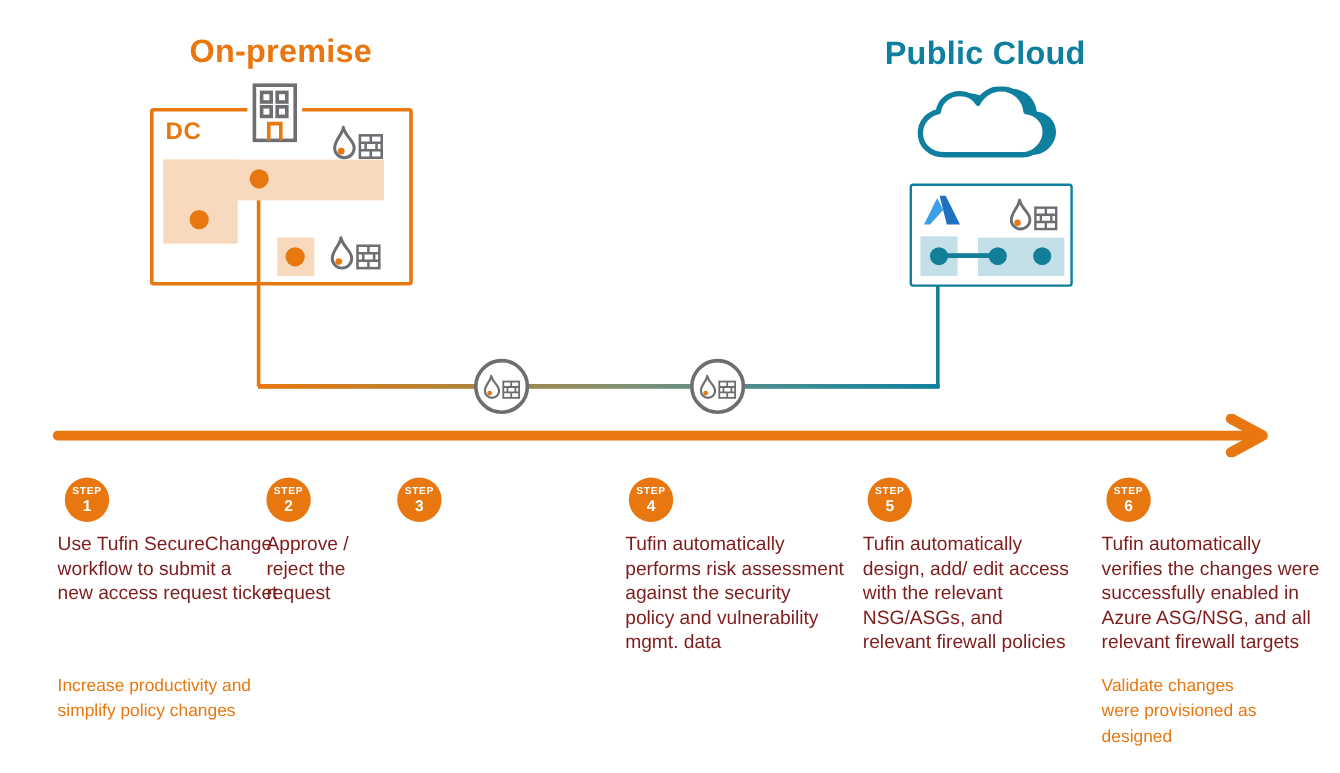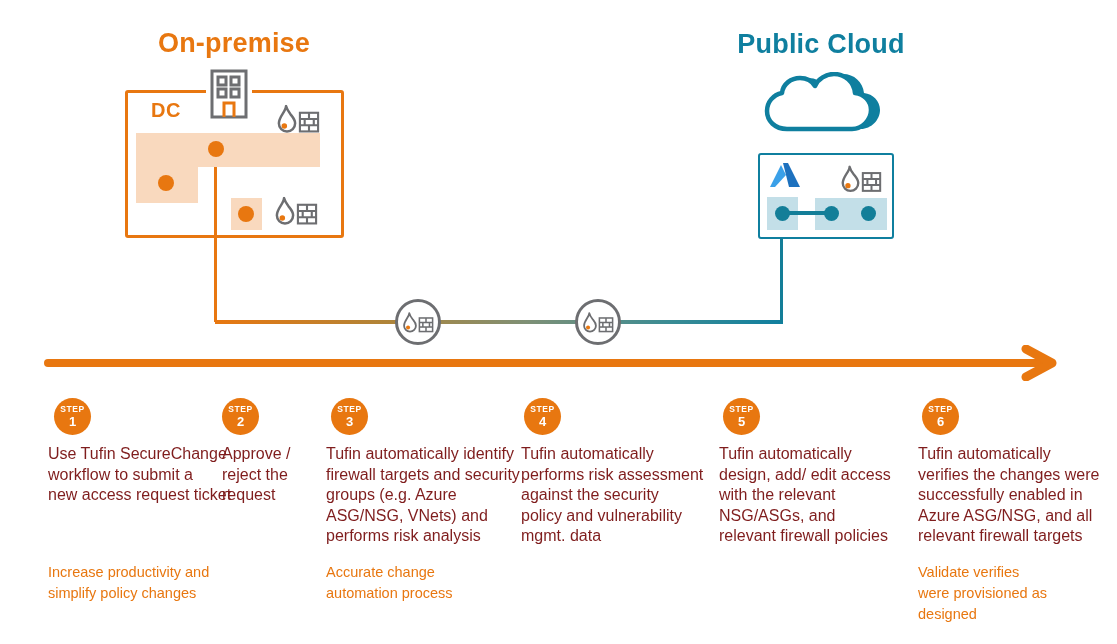--- a/index.html
+++ b/index.html
@@ -7,21 +7,21 @@
          font-family:"Liberation Sans",sans-serif;}
   .abs{position:absolute;}
 
   
   .zone-title{font-weight:bold;font-size:27px;letter-spacing:.2px;text-align:center;}
   .t-orange{color:#E87710;}
   .t-teal{color:#0F7F9F;}
 
   
   .dc-box{left:125px;top:90px;width:219px;height:148px;border:3px solid #E87710;border-radius:3px;box-sizing:border-box;}
-  .dc-label{left:138px;top:99px;font-size:20px;font-weight:bold;color:#E87710;letter-spacing:.5px;margin-left:13px;}
+  .dc-label{left:138px;top:99px;font-size:20px;font-weight:bold;color:#E87710;letter-spacing:.5px;}
   .peach{background:#F9D9BE;}
   .band1{left:136px;top:133px;width:184px;height:34px;}
   .band2{left:136px;top:133px;width:62px;height:70px;}
   .band3{left:231px;top:198px;width:31px;height:32px;}
   .odot{width:16px;height:16px;border-radius:50%;background:#E87710;}
   .tdot{width:15px;height:15px;border-radius:50%;background:#137E98;}
 
   
   .az-box{left:758px;top:153px;width:136px;height:86px;border:2.5px solid #0F7F9F;border-radius:3px;box-sizing:border-box;background:#fff;}
   .lteal{background:#C3DFE8;}
@@ -164,27 +164,20 @@
     <div class="step-desc">Approve /
 reject the
 request</div>
   </div>
 
   <div class="abs step-col" style="left:326px;width:178px;">
     <div class="step-badge" style="margin-left:5px;">
       <span class="b1">STEP</span>
       <span class="b2">3</span>
     </div>
-    <div class="step-desc">Tufin automatically identify
-firewall targets and security
-groups (e.g. Azure
-ASG/NSG, VNets) and
-performs risk analysis</div>
-    <div class="step-benefit">Accurate change
-automation process</div>
   </div>
 
   <div class="abs step-col" style="left:521px;width:158px;">
     <div class="step-badge" style="margin-left:3px;">
       <span class="b1">STEP</span>
       <span class="b2">4</span>
     </div>
     <div class="step-desc">Tufin automatically
 performs risk assessment
 against the security
@@ -207,18 +200,18 @@
   <div class="abs step-col" style="left:918px;width:192px;">
     <div class="step-badge" style="margin-left:4px;">
       <span class="b1">STEP</span>
       <span class="b2">6</span>
     </div>
     <div class="step-desc">Tufin automatically
 verifies the changes were
 successfully enabled in
 Azure ASG/NSG, and all
 relevant firewall targets</div>
-    <div class="step-benefit">Validate verifies
+    <div class="step-benefit">Validate changes
 were provisioned as
 designed</div>
   </div>
 
 </div>
 
 </body></html>

